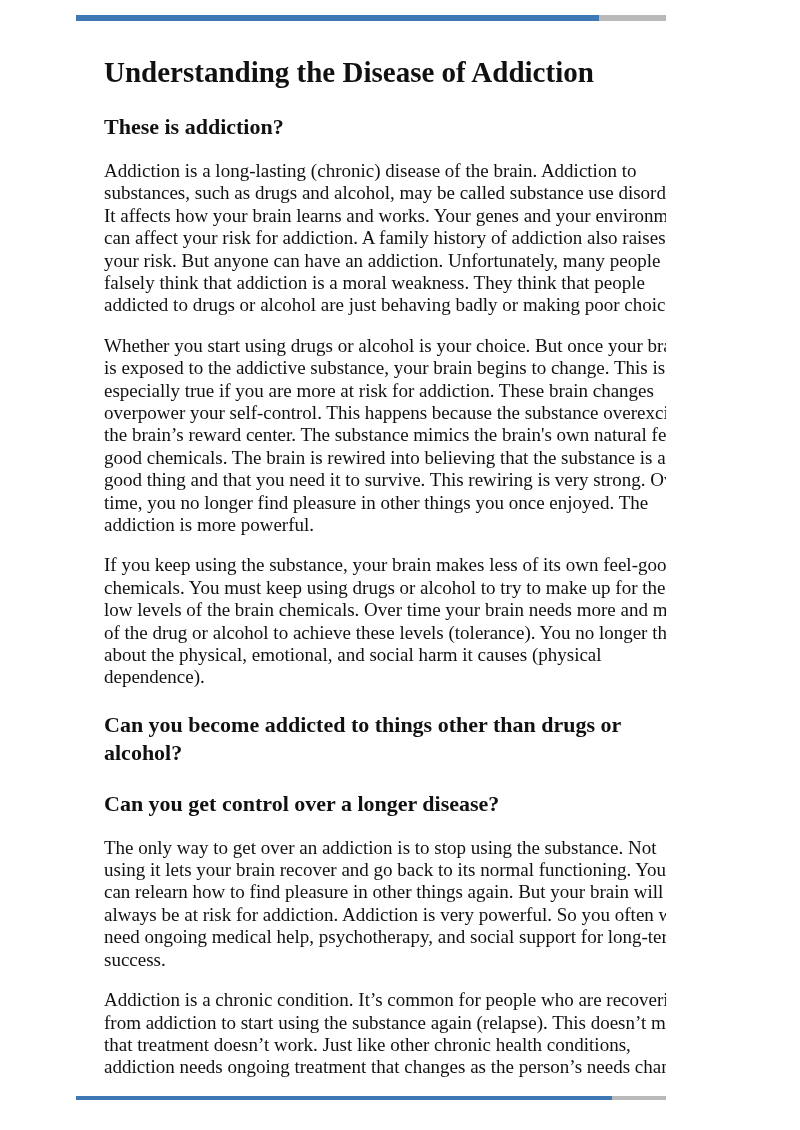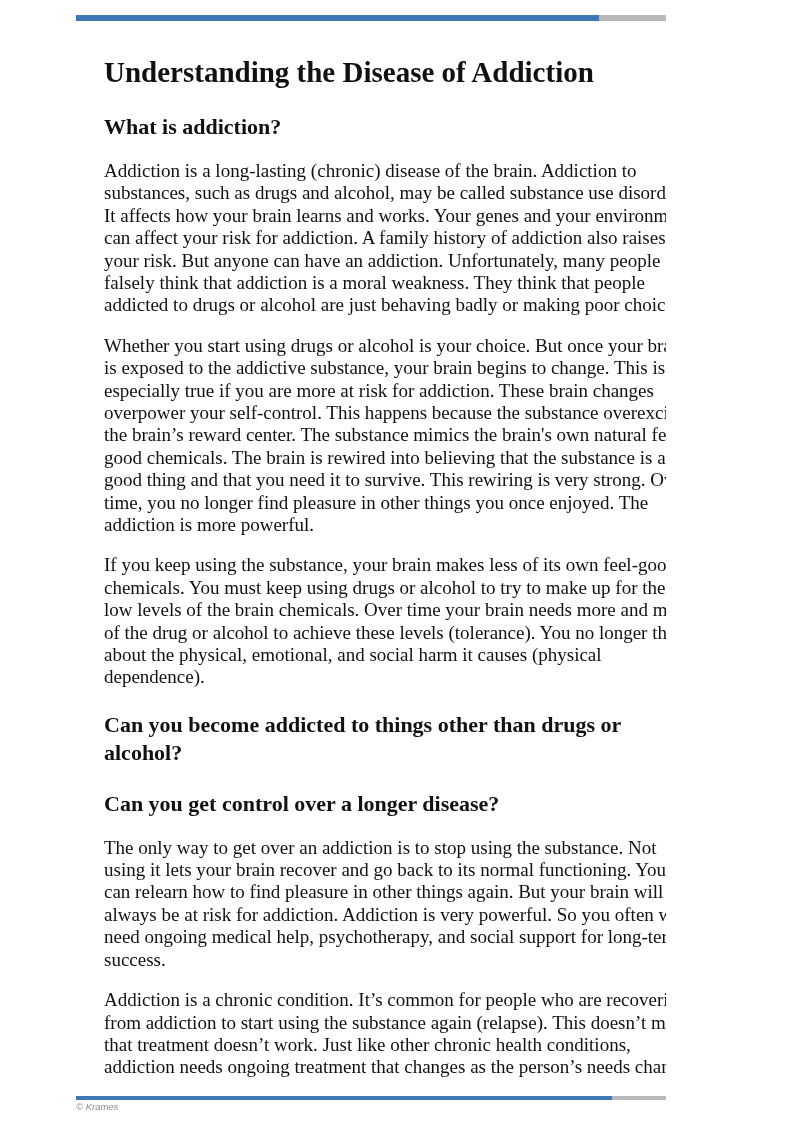--- a/index.html
+++ b/index.html
@@ -74,36 +74,32 @@
 <div class="page">
 
   <div class="top-rule">
     <div class="rule-accent-top" style="background: rgb(62, 121, 182);"></div>
     <div class="rule-gray" style="background: rgb(185, 185, 185);"></div>
   </div>
 
   <div class="content">
     <h1>Understanding the Disease of Addiction</h1>
 
-    <h2>What is addiction?</h2>
+    <h2>These is addiction?</h2>
     <p>Addiction is a long-lasting (chronic) disease of the brain. Addiction to substances, such as drugs and alcohol, may be called substance use disorder. It affects how your brain learns and works. Your genes and your environment can affect your risk for addiction. A family history of addiction also raises your risk. But anyone can have an addiction. Unfortunately, many people falsely think that addiction is a moral weakness. They think that people addicted to drugs or alcohol are just behaving badly or making poor choices.</p>
 
     <p>Whether you start using drugs or alcohol is your choice. But once your brain is exposed to the addictive substance, your brain begins to change. This is especially true if you are more at risk for addiction. These brain changes overpower your self-control. This happens because the substance overexcites the brain’s reward center. The substance mimics the brain's own natural feel-good chemicals. The brain is rewired into believing that the substance is a good thing and that you need it to survive. This rewiring is very strong. Over time, you no longer find pleasure in other things you once enjoyed. The addiction is more powerful.</p>
     <p>If you keep using the substance, your brain makes less of its own feel-good chemicals. You must keep using drugs or alcohol to try to make up for the low levels of the brain chemicals. Over time your brain needs more and more of the drug or alcohol to achieve these levels (tolerance). You no longer think about the physical, emotional, and social harm it causes (physical dependence).</p>
 
     <h2>Can you become addicted to things other than drugs or alcohol?</h2>
 
     <h2>Can you get control over a longer disease?</h2>
     <p>The only way to get over an addiction is to stop using the substance. Not using it lets your brain recover and go back to its normal functioning. You can relearn how to find pleasure in other things again. But your brain will always be at risk for addiction. Addiction is very powerful. So you often will need ongoing medical help, psychotherapy, and social support for long-term success.</p>
     <p>Addiction is a chronic condition. It’s common for people who are recovering from addiction to start using the substance again (relapse). This doesn’t mean that treatment doesn’t work. Just like other chronic health conditions, addiction needs ongoing treatment that changes as the person’s needs change.</p>
   </div>
 
   <div class="footer-rule">
     <div class="rule-accent-bottom" style="background: rgb(62, 121, 182);"></div>
     <div class="rule-gray" style="background: rgb(185, 185, 185);"></div>
   </div>
 
-  <div class="footer-row" style="color: rgb(140, 140, 140);">
-    <span>© Krames</span>
-    <span>Page 1 of 1</span>
-  </div>
 
 </div>
 
 </body></html>

